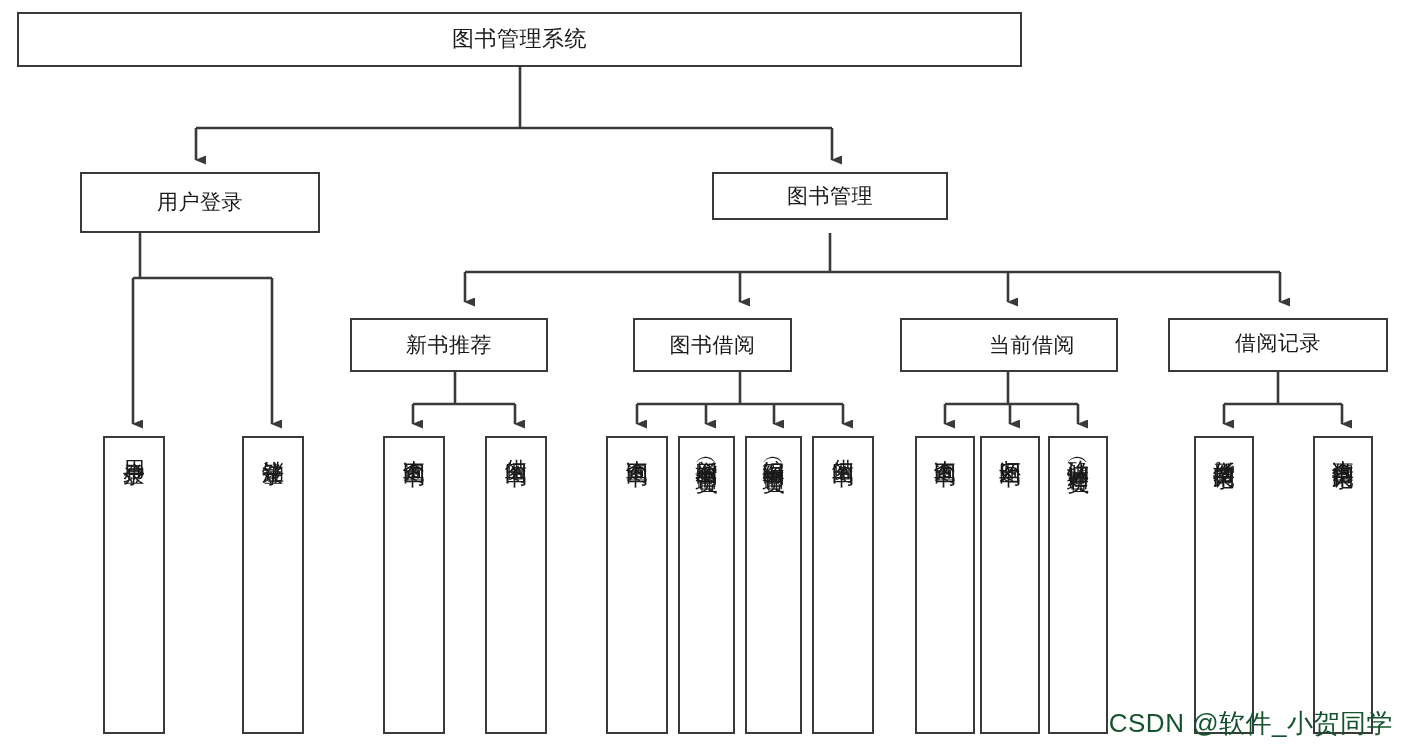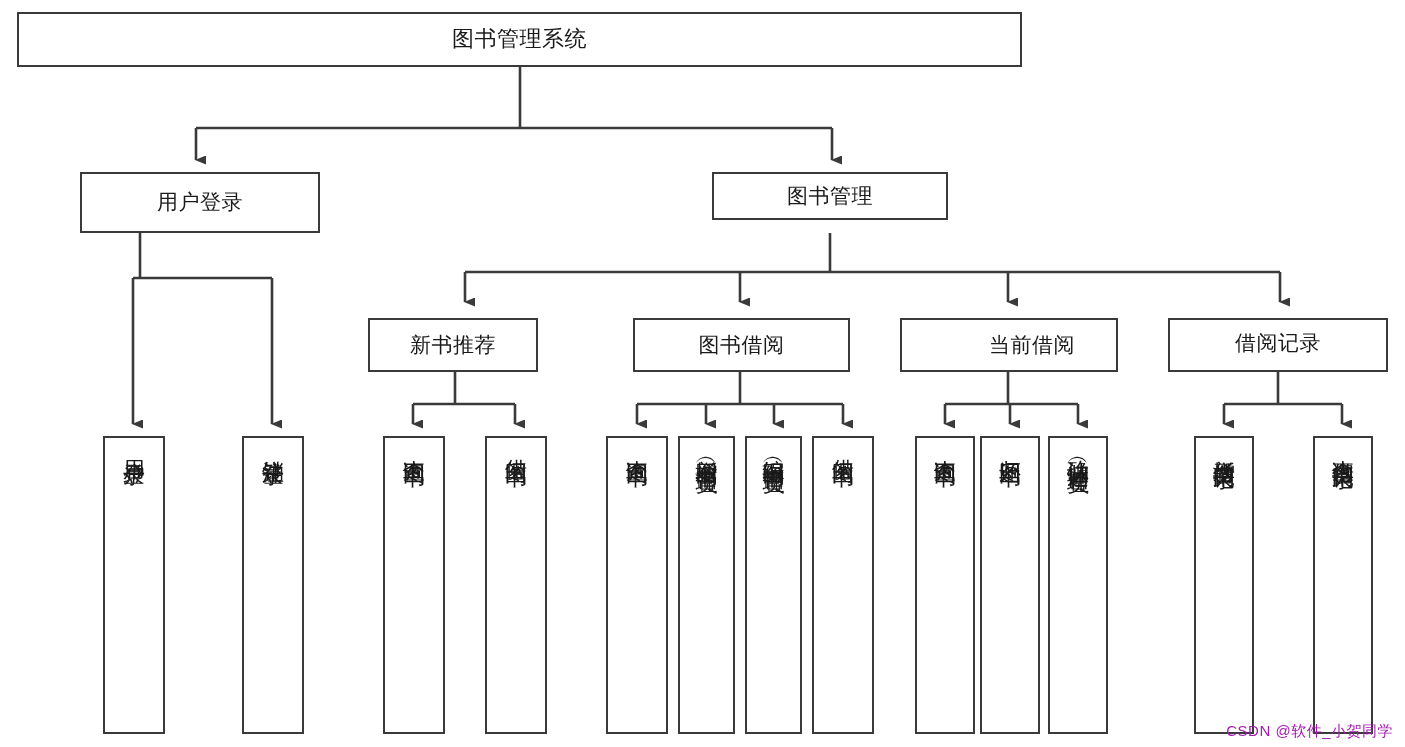--- a/index.html
+++ b/index.html
@@ -56,22 +56,22 @@
     font-size: 22px;
     line-height: 1.18;
     letter-spacing: 2px;
     height: auto;
   }
   .node.root .lbl { font-size: 22px; }
   .watermark {
     position: absolute;
     right: 12px;
     bottom: 6px;
-    font-size: 15px;
-    color: #a21caf;
+    font-size: 26px;
+    color: #14532d;
     white-space: nowrap;
     letter-spacing: 0.5px;
   }
 </style>
 </head>
 <body>
 
 <div id="canvas">
 
   <svg class="wires" viewBox="0 0 1405 747">
@@ -128,24 +128,24 @@
     <span class="lbl">图书管理系统</span>
   </div>
 
   <div class="node horizontal" style="left:80px; top:172px; width:240px; height:61px;">
     <span class="lbl">用户登录</span>
   </div>
   <div class="node horizontal" style="left:712px; top:172px; width:236px; height:48px;">
     <span class="lbl">图书管理</span>
   </div>
 
-  <div class="node horizontal" style="left:368px; top:318px; width:170px; height:54px;">
+  <div class="node horizontal" style="left:350px; top:318px; width:198px; height:54px;">
     <span class="lbl">新书推荐</span>
   </div>
-  <div class="node horizontal" style="left:633px; top:318px; width:217px; height:54px;">
+  <div class="node horizontal" style="left:633px; top:318px; width:159px; height:54px;">
     <span class="lbl">图书借阅</span>
   </div>
   <div class="node horizontal" style="left:900px; top:318px; width:218px; height:54px;padding-left:46px;">
     <span class="lbl">当前借阅</span>
   </div>
   <div class="node horizontal" style="left:1168px; top:318px; width:220px; height:54px;font-family:Liberation Mono, monospace;">
     <span class="lbl">借阅记录</span>
   </div>
 
   <div class="node vertical" style="left:103px; top:436px; width:62px; height:298px;">

